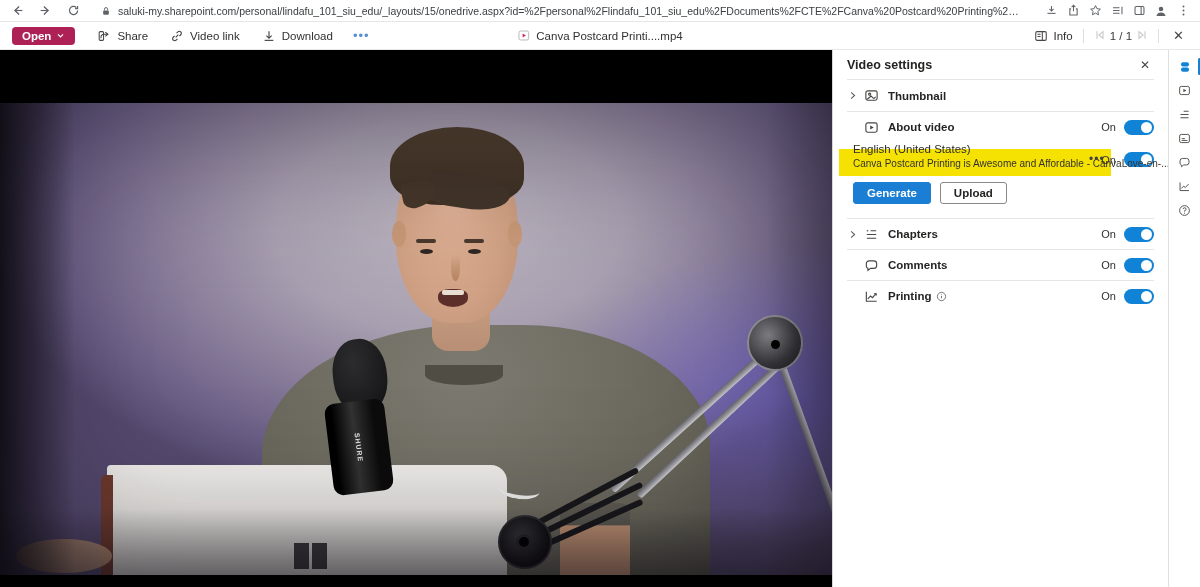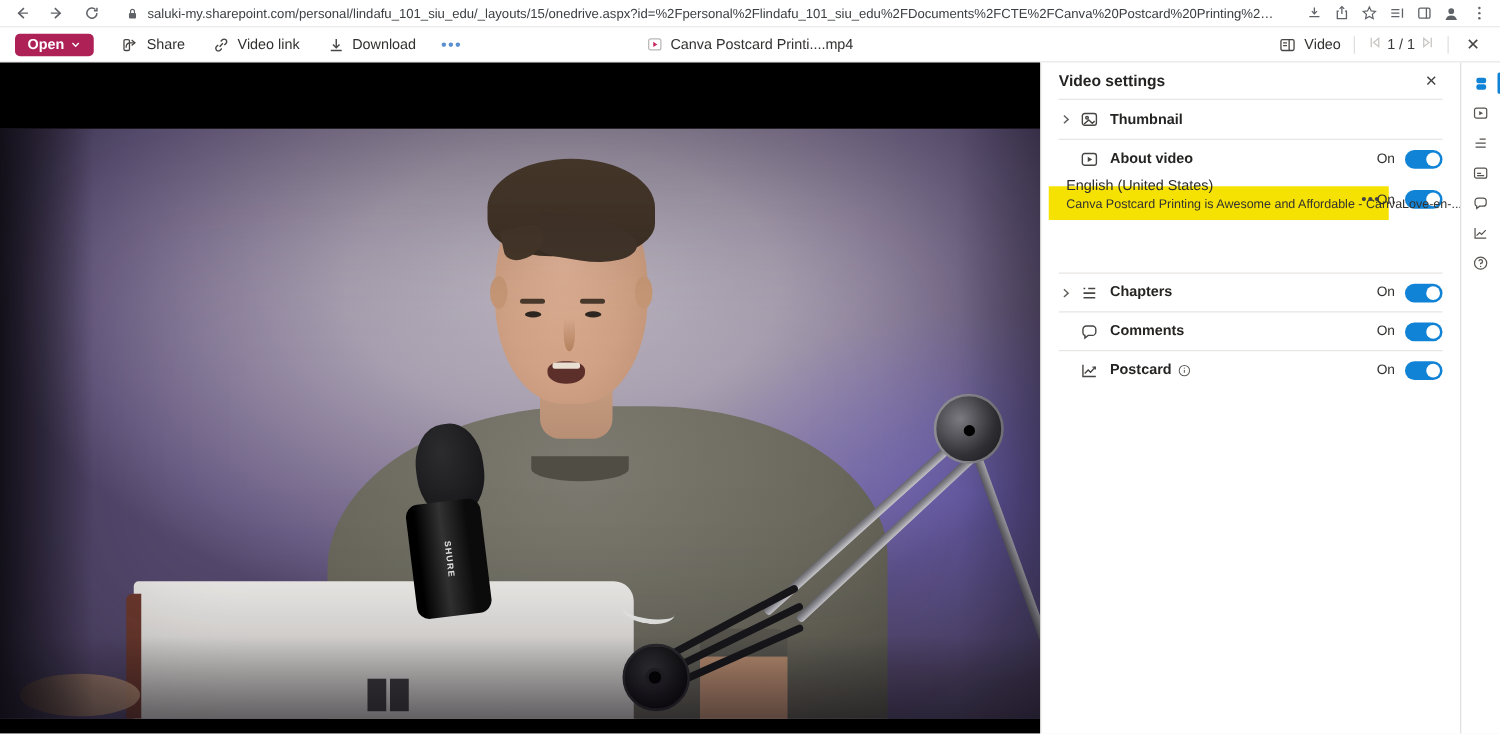--- a/index.html
+++ b/index.html
@@ -243,21 +243,21 @@
       <span>Canva Postcard Printi....mp4</span>
     </span>
 
     <span class="cmd-right">
       <span class="cmd-item" style="margin-left:0">
         <svg width="14" height="14" viewBox="0 0 16 16" fill="none" stroke="currentColor" stroke-width="1.2">
             <rect x="2" y="3" width="12" height="10" rx="1.5"></rect>
             <path d="M9.5 3v10"></path>
             <path d="M4 6h3.5M4 8.5h3.5"></path>
           </svg>
-        <span>Video</span>
+        <span>Info</span>
       </span>
       <span class="cmd-sep"></span>
       <span class="pager">
         <span class="nav-disabled">
           <svg width="12" height="12" viewBox="0 0 16 16" fill="none" stroke="currentColor" stroke-width="1.4">
               <path d="M4 3v10"></path>
               <path d="M12 3.5 6.5 8 12 12.5z"></path>
             </svg>
         </span>
         <span>1 / 1</span>
@@ -361,20 +361,24 @@
 
       <div class="captions">
         <div class="cap-highlight"></div>
         <div class="cap-lang">English (United States)</div>
         <div class="cap-file">Canva Postcard Printing is Awesome and Affordable - CanvaLove-en-...</div>
         <span class="cap-more">•••</span>
         <span class="cap-toggle">
           <span class="on-label">On</span>
           <span class="toggle"></span>
         </span>
+        <span class="cap-buttons">
+          <button class="btn btn-primary">Generate</button>
+          <button class="btn btn-secondary">Upload</button>
+        </span>
       </div>
 
       <div class="prow">
         <span class="chev">
             <svg width="11" height="11" viewBox="0 0 16 16" fill="none" stroke="currentColor" stroke-width="1.6">
               <path d="M6 3.5 11 8l-5 4.5"></path>
             </svg>
           </span>
         <span class="picon">
             <svg width="15" height="15" viewBox="0 0 16 16" fill="none" stroke="currentColor" stroke-width="1.3">
@@ -405,21 +409,21 @@
 
       <div class="prow">
         <span class="chev"></span>
         <span class="picon">
             <svg width="15" height="15" viewBox="0 0 16 16" fill="none" stroke="currentColor" stroke-width="1.2">
               <path d="M2.5 3v10h11"></path>
               <path d="M4 10.5 7 7.5l2 1.8 4-4.3"></path>
               <path d="M13 4.5V7M13 5h-2.4"></path>
             </svg>
           </span>
-        <span class="plabel">Postcard</span>
+        <span class="plabel">Printing</span>
         <span class="iinfo">
             <svg width="11" height="11" viewBox="0 0 16 16" fill="none" stroke="currentColor" stroke-width="1.2">
               <circle cx="8" cy="8" r="6"></circle>
               <path d="M8 7.2v3.4"></path>
               <circle cx="8" cy="5" r="0.7" fill="currentColor" stroke="none"></circle>
             </svg>
           </span>
         <span class="tright">
           <span class="on-label">On</span>
           <span class="toggle"></span>

